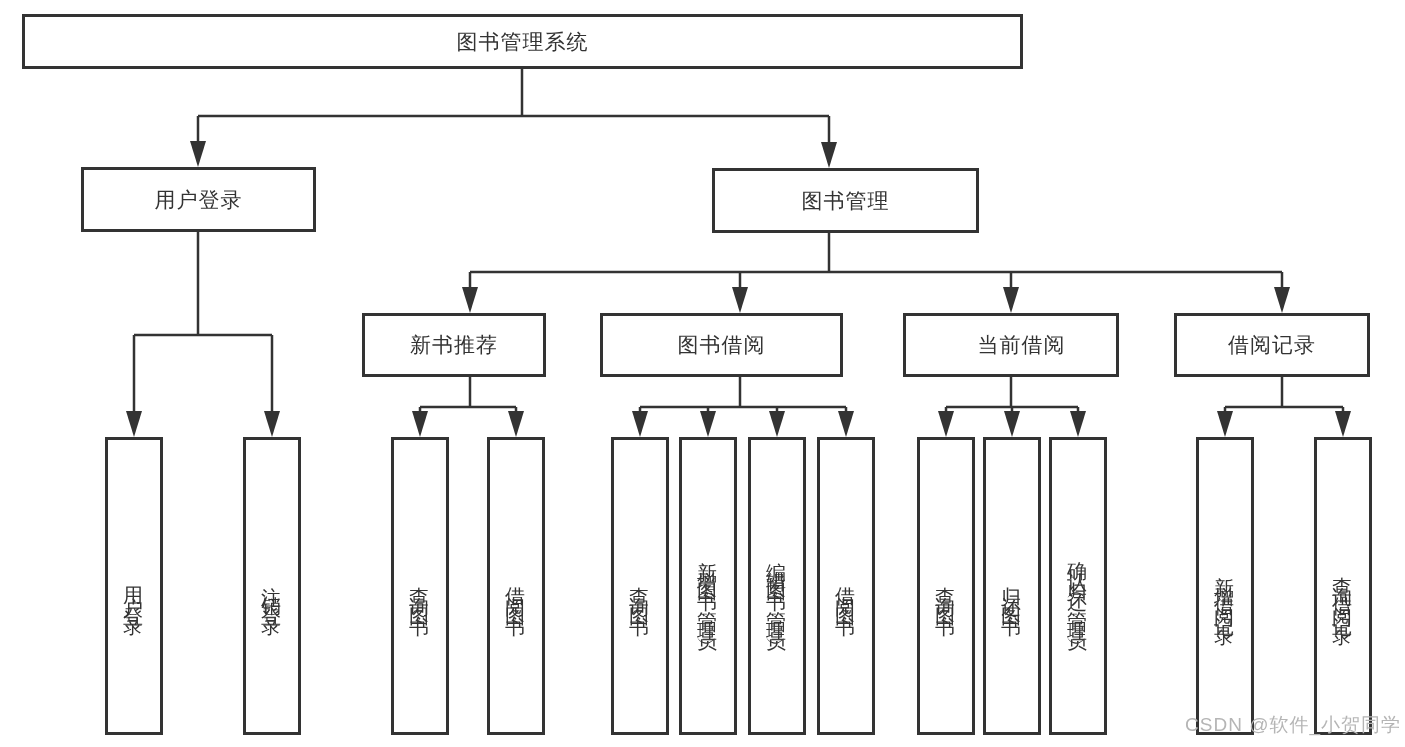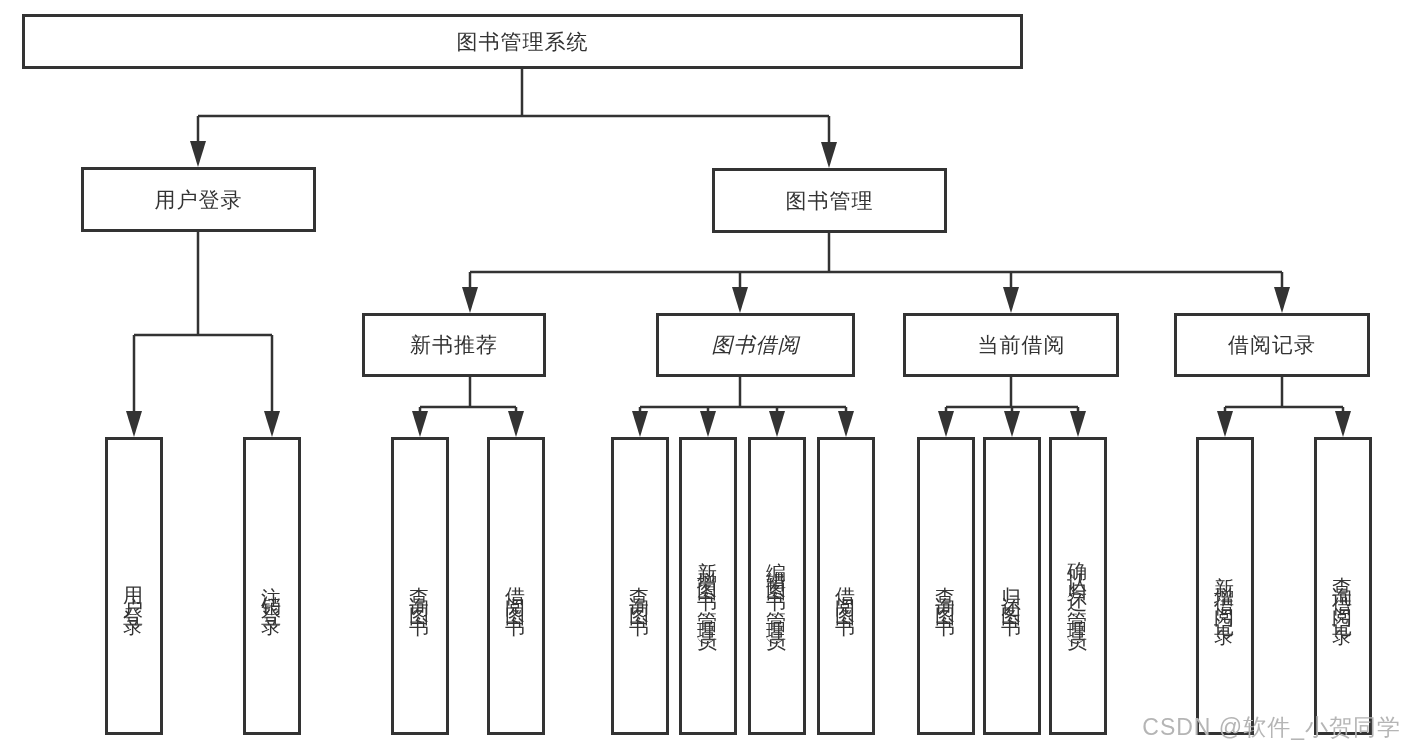--- a/index.html
+++ b/index.html
@@ -25,21 +25,21 @@
   .v{font-size:20px;}
   .v span{
     writing-mode:vertical-rl;
     text-orientation:mixed;
     letter-spacing:10px;
     margin-bottom:-10px;
   }
   .watermark{
     position:absolute;
     right:4px;top:712px;
-    font-size:23px;
+    font-size:19px;
     color:#b5b5b5;
     letter-spacing:1px;
     z-index:5;
     white-space:nowrap;
   }
 </style>
 </head>
 <body>
 
 <div class="canvas">
@@ -106,28 +106,28 @@
     <polygon class="ar" points="1343,437 1335,411 1351,411"></polygon>
   </svg>
 
   <div class="box h" style="left:22px;top:14px;width:1001px;height:55px;">
     <span>图书管理系统</span>
   </div>
 
   <div class="box h" style="left:81px;top:167px;width:235px;height:65px;">
     <span>用户登录</span>
   </div>
-  <div class="box h" style="left:712px;top:168px;width:235px;height:65px;align-items:center;">
+  <div class="box h" style="left:712px;top:168px;width:267px;height:65px;align-items:center;">
     <span>图书管理</span>
   </div>
 
   <div class="box h" style="left:362px;top:313px;width:184px;height:64px;">
     <span>新书推荐</span>
   </div>
-  <div class="box h" style="left:656px;top:313px;width:199px;height:64px;font-style:italic;">
+  <div class="box h" style="left:600px;top:313px;width:243px;height:64px;">
     <span>图书借阅</span>
   </div>
   <div class="box h" style="left:903px;top:313px;width:216px;height:64px;padding-left:21px;">
     <span>当前借阅</span>
   </div>
   <div class="box h" style="left:1174px;top:313px;width:196px;height:64px;">
     <span>借阅记录</span>
   </div>
 
   <div class="box v" style="left:105px;top:437px;width:58px;height:298px;">

